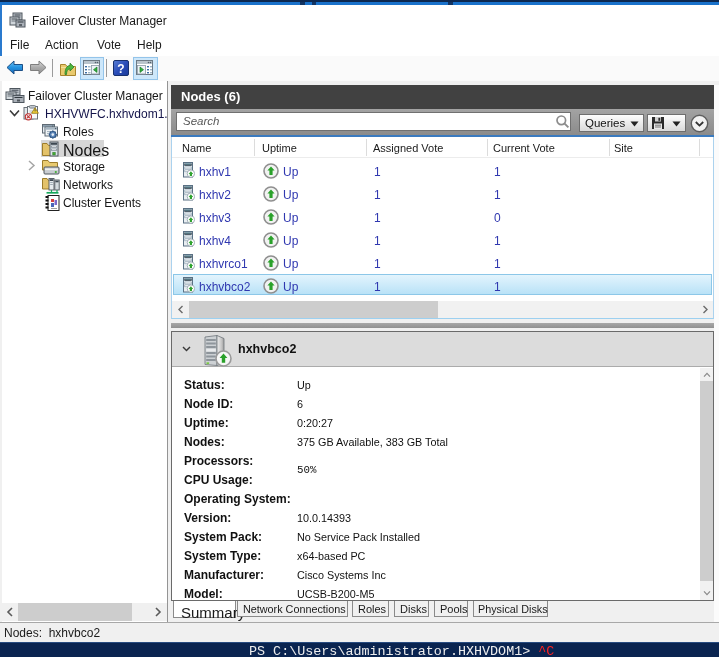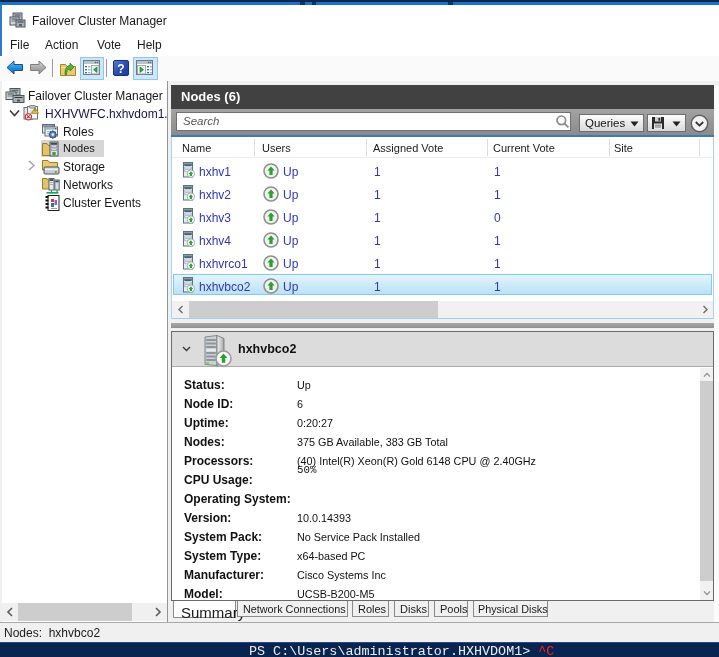--- a/index.html
+++ b/index.html
@@ -204,21 +204,21 @@
   <div class="abs" style="left:42px;top:141px;">
     <svg width="18" height="16" viewBox="0 0 18 16">
       <path d="M0.5 2.5 L5 2.5 L6.5 4.5 L12.5 4.5 L12.5 14.5 L0.5 14.5 Z" fill="#e3c26a" stroke="#9c7c2c" stroke-width="1"></path>
       <rect x="8" y="1" width="8" height="14" fill="#dde4ea" stroke="#4e565e" stroke-width="1"></rect>
       <rect x="8.8" y="1.8" width="6.4" height="2" fill="#3d4852"></rect>
       <rect x="9.3" y="5" width="5.4" height="1.6" fill="#ffffff" stroke="#6d7a85" stroke-width="0.6"></rect>
       <rect x="9.3" y="8" width="5.4" height="1.6" fill="#ffffff" stroke="#6d7a85" stroke-width="0.6"></rect>
       <rect x="10.8" y="11.5" width="2.4" height="2.4" fill="#43b035" stroke="#2a7d20" stroke-width="0.6"></rect>
     </svg>
   </div>
-  <div class="abs txt" style="left:63px;top:142px;font-size:11px;color:#161616;">Nodes</div>
+  <div class="abs txt" style="left:63px;top:142px;font-size:16px;color:#161616;">Nodes</div>
 
   <div class="abs" style="left:27px;top:160px;">
     <svg width="9" height="11" viewBox="0 0 9 11">
         <path d="M2 1 L7 5.5 L2 10" fill="none" stroke="#a6a6a6" stroke-width="1.5"></path>
       </svg>
   </div>
   <div class="abs" style="left:42px;top:159px;">
     <svg width="18" height="17" viewBox="0 0 18 17">
       <path d="M0.5 1.5 L6 1.5 L7.5 3.5 L15.5 3.5 L15.5 11 L0.5 11 Z" fill="#e8ca70" stroke="#9c7c2c" stroke-width="1"></path>
       <rect x="2" y="8" width="15" height="7" rx="1" fill="#c9cdd2" stroke="#4e565e" stroke-width="1"></rect>
@@ -316,21 +316,21 @@
       <circle cx="9.5" cy="9.5" r="8.2" fill="#f2f2f2" stroke="#5f5f5f" stroke-width="1.4"></circle>
       <path d="M5.8 8 L9.5 11.6 L13.2 8" fill="none" stroke="#333" stroke-width="1.8"></path>
     </svg>
   </div>
 
   <div class="abs" style="left:171px;top:135px;width:543px;height:2px;background:#3a7abf;"></div>
 
   <div class="abs" style="left:171px;top:137px;width:543px;height:182px;background:#ffffff;border-left:1px solid #abd2ee;border-right:1px solid #abd2ee;border-bottom:1px solid #9cd0f0;box-sizing:border-box;"></div>
 
   <div class="abs txt" style="left:182px;top:142px;font-size:11px;color:#1a1a1a;">Name</div>
-  <div class="abs txt" style="left:262px;top:142px;font-size:11px;color:#1a1a1a;">Users</div>
+  <div class="abs txt" style="left:262px;top:142px;font-size:11px;color:#1a1a1a;">Uptime</div>
   <div class="abs txt" style="left:373px;top:142px;font-size:11px;color:#1a1a1a;">Assigned Vote</div>
   <div class="abs txt" style="left:493px;top:142px;font-size:11px;color:#1a1a1a;">Current Vote</div>
   <div class="abs txt" style="left:614px;top:142px;font-size:11px;color:#1a1a1a;">Site</div>
   <div class="abs" style="left:254px;top:139px;width:1px;height:17px;background:#dcdcdc;"></div>
   <div class="abs" style="left:366px;top:139px;width:1px;height:17px;background:#dcdcdc;"></div>
   <div class="abs" style="left:487px;top:139px;width:1px;height:17px;background:#dcdcdc;"></div>
   <div class="abs" style="left:609px;top:139px;width:1px;height:17px;background:#dcdcdc;"></div>
   <div class="abs" style="left:699px;top:139px;width:1px;height:17px;background:#dcdcdc;"></div>
   <div class="abs" style="left:172px;top:157px;width:541px;height:1px;background:#ececec;"></div>
 
@@ -524,21 +524,20 @@
 
   <div class="abs txt" style="left:184px;top:378px;font-size:12px;font-weight:bold;color:#111;">Status:</div>
   <div class="abs txt" style="left:297px;top:379px;font-size:10.8px;color:#111;">Up</div>
   <div class="abs txt" style="left:184px;top:397px;font-size:12px;font-weight:bold;color:#111;">Node ID:</div>
   <div class="abs txt" style="left:297px;top:398px;font-size:10.8px;color:#111;">6</div>
   <div class="abs txt" style="left:184px;top:416px;font-size:12px;font-weight:bold;color:#111;">Uptime:</div>
   <div class="abs txt" style="left:297px;top:417px;font-size:10.8px;color:#111;">0:20:27</div>
   <div class="abs txt" style="left:184px;top:435px;font-size:12px;font-weight:bold;color:#111;">Nodes:</div>
   <div class="abs txt" style="left:297px;top:436px;font-size:10.8px;color:#111;">375 GB Available, 383 GB Total</div>
   <div class="abs txt" style="left:184px;top:454px;font-size:12px;font-weight:bold;color:#111;">Processors:</div>
-  <div class="abs txt" style="left:297px;top:455px;font-size:10.8px;color:#111;">(40) Intel(R) Xeon(R) Gold 6148 CPU @ 2.40GHz</div>
   <div class="abs txt" style="left:184px;top:473px;font-size:12px;font-weight:bold;color:#111;">CPU Usage:</div>
   <div class="abs txt" style="left:297px;top:464px;font-size:10.8px;color:#111;font-family:Liberation Mono, monospace;">50%</div>
   <div class="abs txt" style="left:184px;top:492px;font-size:12px;font-weight:bold;color:#111;">Operating System:</div>
   <div class="abs txt" style="left:184px;top:511px;font-size:12px;font-weight:bold;color:#111;">Version:</div>
   <div class="abs txt" style="left:297px;top:512px;font-size:10.8px;color:#111;">10.0.14393</div>
   <div class="abs txt" style="left:184px;top:530px;font-size:12px;font-weight:bold;color:#111;">System Pack:</div>
   <div class="abs txt" style="left:297px;top:531px;font-size:10.8px;color:#111;">No Service Pack Installed</div>
   <div class="abs txt" style="left:184px;top:549px;font-size:12px;font-weight:bold;color:#111;">System Type:</div>
   <div class="abs txt" style="left:297px;top:550px;font-size:10.8px;color:#111;">x64-based PC</div>
   <div class="abs txt" style="left:184px;top:568px;font-size:12px;font-weight:bold;color:#111;">Manufacturer:</div>

